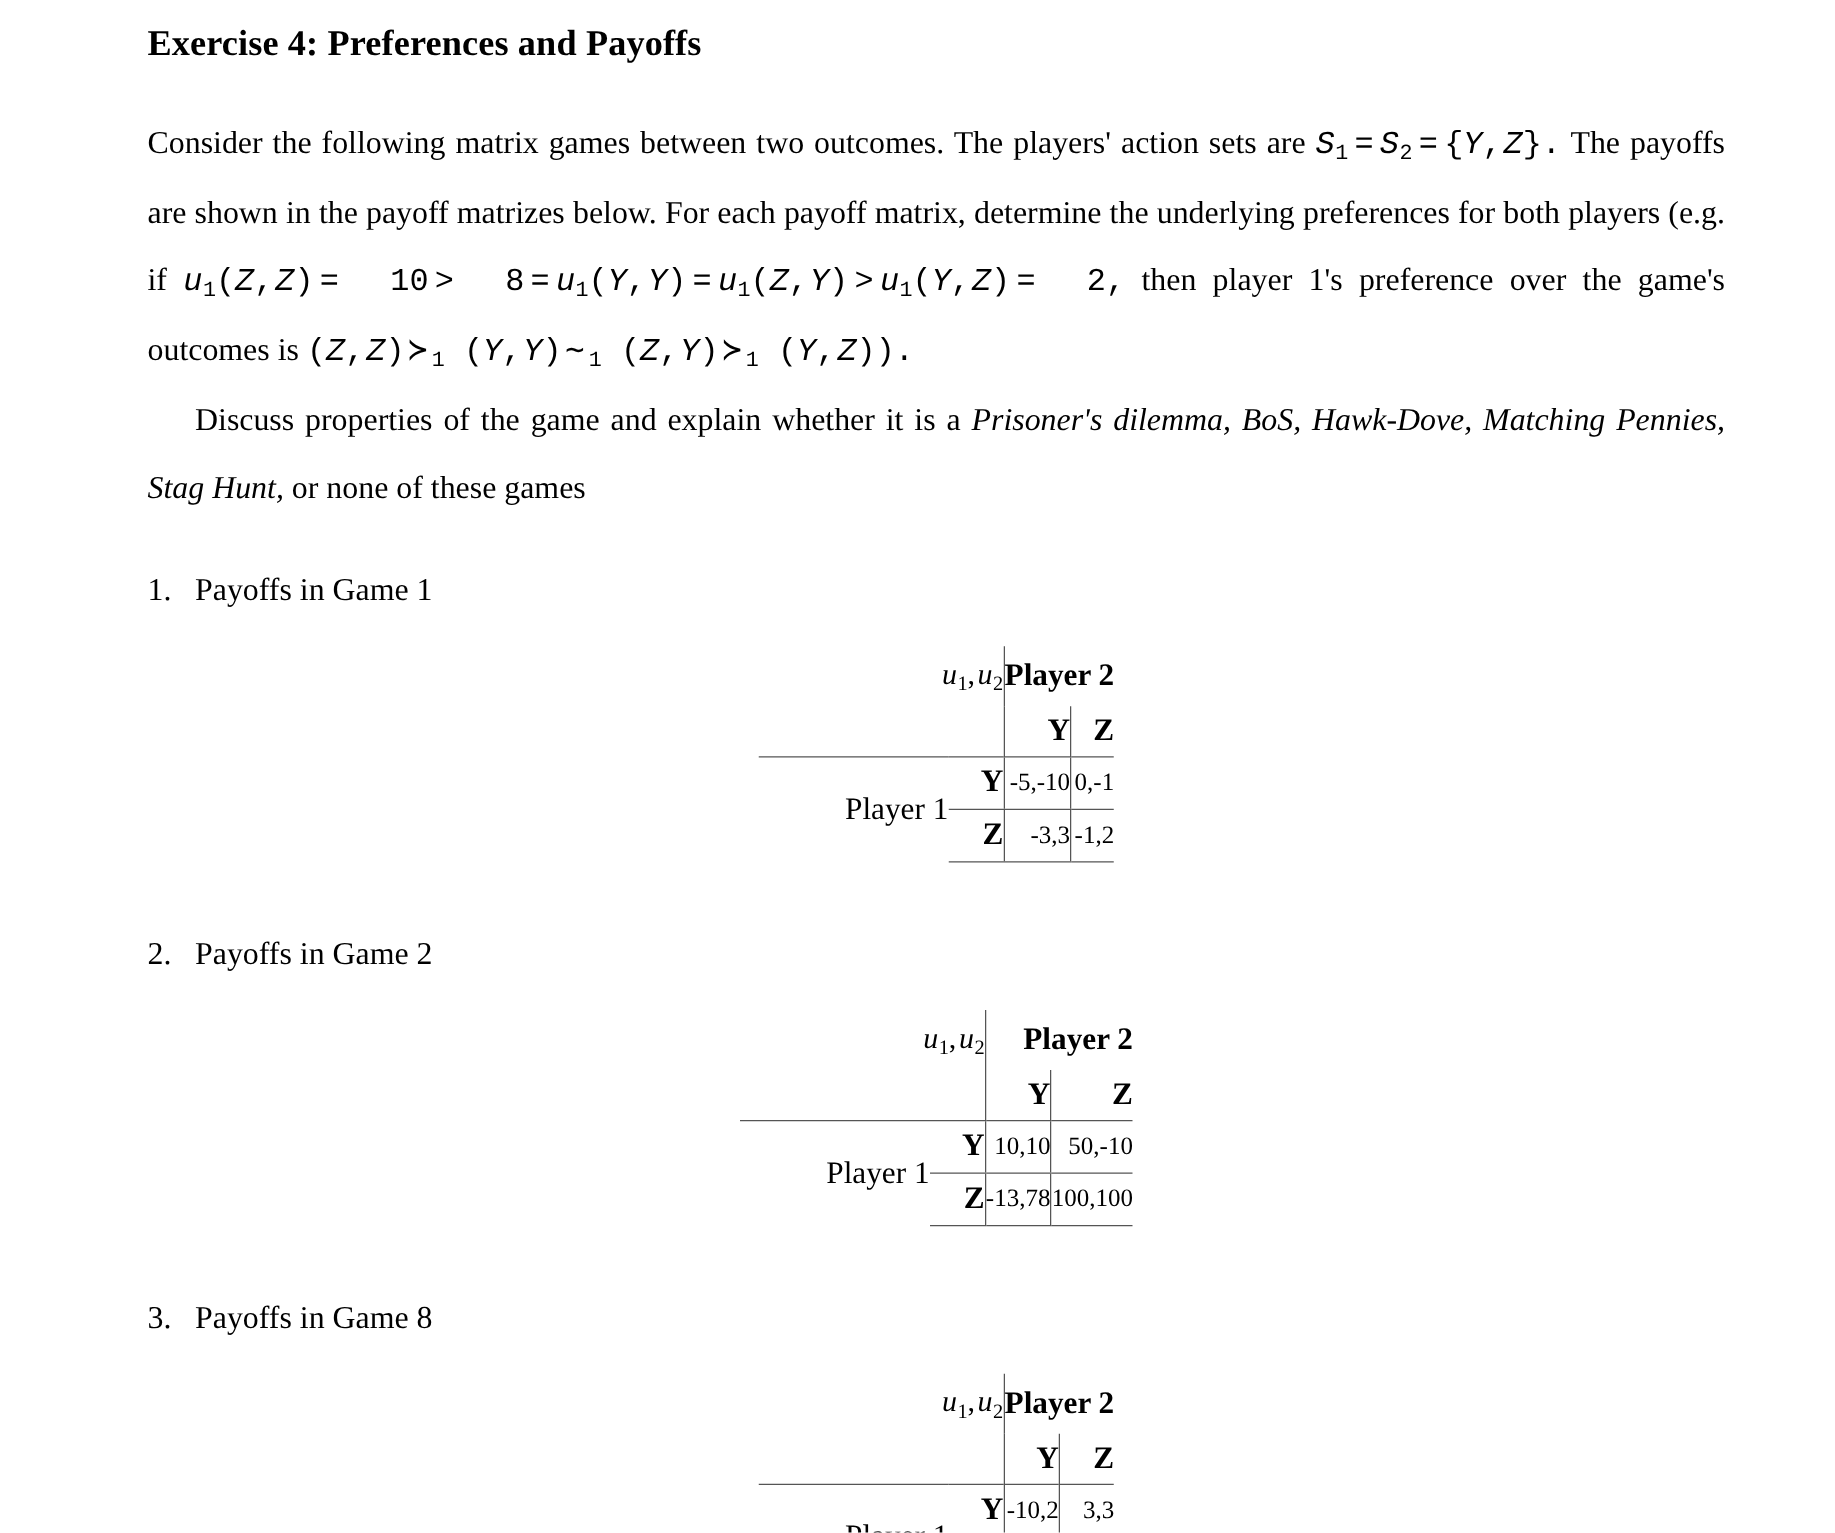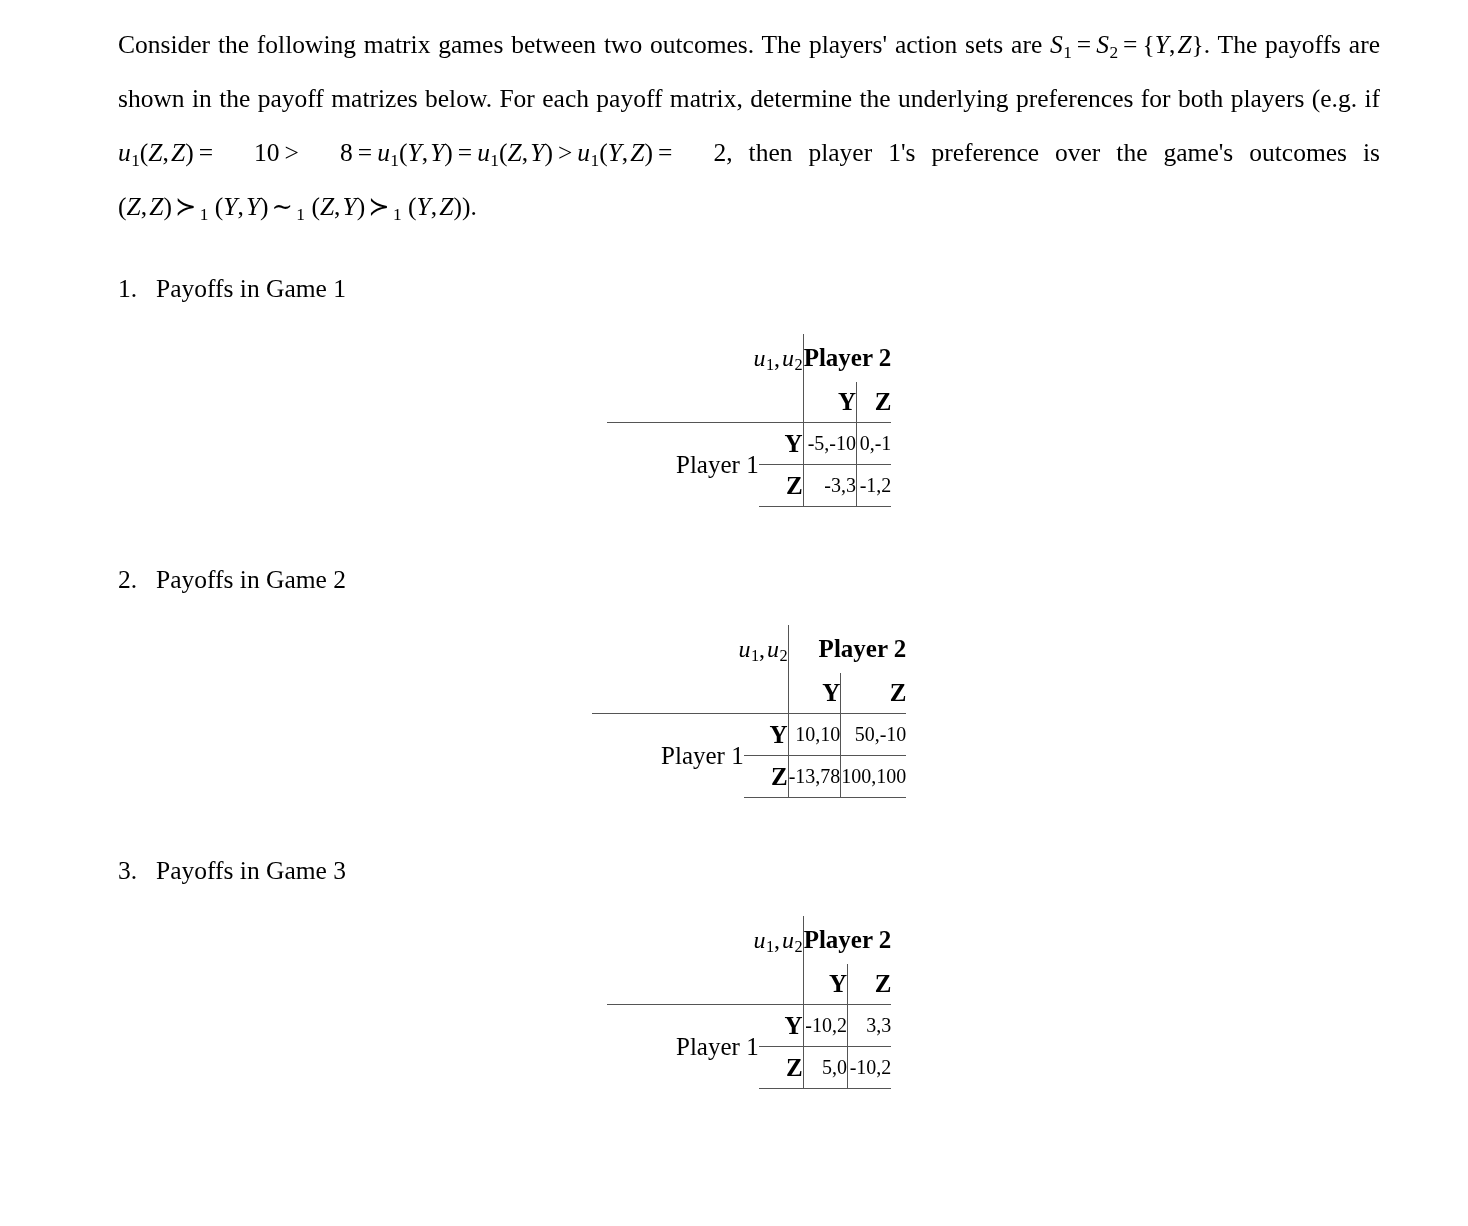--- a/index.html
+++ b/index.html
@@ -54,21 +54,21 @@
     font-size: 0.68em;
     font-style: normal;
     vertical-align: -0.28em;
     line-height: 0;
     padding-left: 0.4px;
   }
   .op { padding: 0 5px; }
   .opn { padding: 0 3px; }
   .succ { font-style: normal; }
   .emph { font-style: italic; }
-  .nb { white-space: nowrap; }
+  .nb { white-space: nowrap; font-family: Liberation Mono, monospace; }
 
   ol.games {
     list-style: none;
     margin: 40px 0 0 0;
     padding: 0;
   }
   ol.games > li {
     position: relative;
     font-size: 25.5px;
     margin: 0;
@@ -158,27 +158,29 @@
   td.midrule {
     border-bottom: 1.6px solid #555;
   }
 </style>
 </head>
 <body>
 
 <div class="page">
   <div class="content">
 
+    <h1 class="title">Exercise 4: Preferences and Payoffs</h1>
 
     <p class="para"><span>Consider the following matrix games between two outcomes. The players' action sets are</span> <span class="nb"><span class="mi">S</span><sub class="msub">1</sub><span class="op">=</span><span class="mi">S</span><sub class="msub">2</sub><span class="op">=</span><span>{</span><span class="mi">Y</span><span>,</span> <span class="mi">Z</span><span>}</span><span>.</span></span>
     <span>The payoffs are shown in the payoff matrizes below. For each payoff matrix, determine the underlying preferences for both players (e.g. if</span>
     <span class="nb"><span class="mi">u</span><sub class="msub">1</sub><span>(</span><span class="mi">Z</span><span>,</span> <span class="mi">Z</span><span>)</span><span class="op">=</span><span class="mrm">10</span><span class="op">&gt;</span><span class="mrm">8</span><span class="op">=</span><span class="mi">u</span><sub class="msub">1</sub><span>(</span><span class="mi">Y</span><span>,</span> <span class="mi">Y</span><span>)</span><span class="op">=</span><span class="mi">u</span><sub class="msub">1</sub><span>(</span><span class="mi">Z</span><span>,</span> <span class="mi">Y</span><span>)</span><span class="op">&gt;</span><span class="mi">u</span><sub class="msub">1</sub><span>(</span><span class="mi">Y</span><span>,</span> <span class="mi">Z</span><span>)</span><span class="op">=</span><span class="mrm">2</span><span>,</span></span>
     <span>then player 1's preference over the game's outcomes is</span>
     <span class="nb"><span>(</span><span class="mi">Z</span><span>,</span> <span class="mi">Z</span><span>)</span><span class="opn succ">≻</span><sub class="msub">1</sub> <span>(</span><span class="mi">Y</span><span>,</span> <span class="mi">Y</span><span>)</span><span class="opn">∼</span><sub class="msub">1</sub> <span>(</span><span class="mi">Z</span><span>,</span> <span class="mi">Y</span><span>)</span><span class="opn succ">≻</span><sub class="msub">1</sub> <span>(</span><span class="mi">Y</span><span>,</span> <span class="mi">Z</span><span>)</span><span>)</span><span>.</span></span></p>
 
+    <p class="para indent"><span>Discuss properties of the game and explain whether it is a</span> <span class="emph">Prisoner's dilemma, BoS, Hawk-Dove, Matching Pennies, Stag Hunt,</span> <span>or none of these games</span></p>
 
     <ol class="games">
 
       <li>
         <div class="item-head">
           <span class="item-num">1.</span>
           <span>Payoffs in Game 1</span>
         </div>
         <div class="matrix-wrap">
           <table class="payoff">
@@ -237,21 +239,21 @@
               <td class="cell">100,100</td>
             </tr>
           </tbody>
             </table>
         </div>
       </li>
 
       <li style="margin-top:58px">
         <div class="item-head">
           <span class="item-num">3.</span>
-          <span>Payoffs in Game 3</span>
+          <span>Payoffs in Game 8</span>
         </div>
         <div class="matrix-wrap">
           <table class="payoff">
             <tbody>
                 <tr>
               <td class="corner" colspan="2"><span class="mi">u</span><sub class="msub">1</sub><span>,</span> <span class="mi">u</span><sub class="msub">2</sub></td>
               <td class="p2head" colspan="2">Player 2</td>
             </tr>
             <tr>
               <td class="blank-left" colspan="2"></td>

